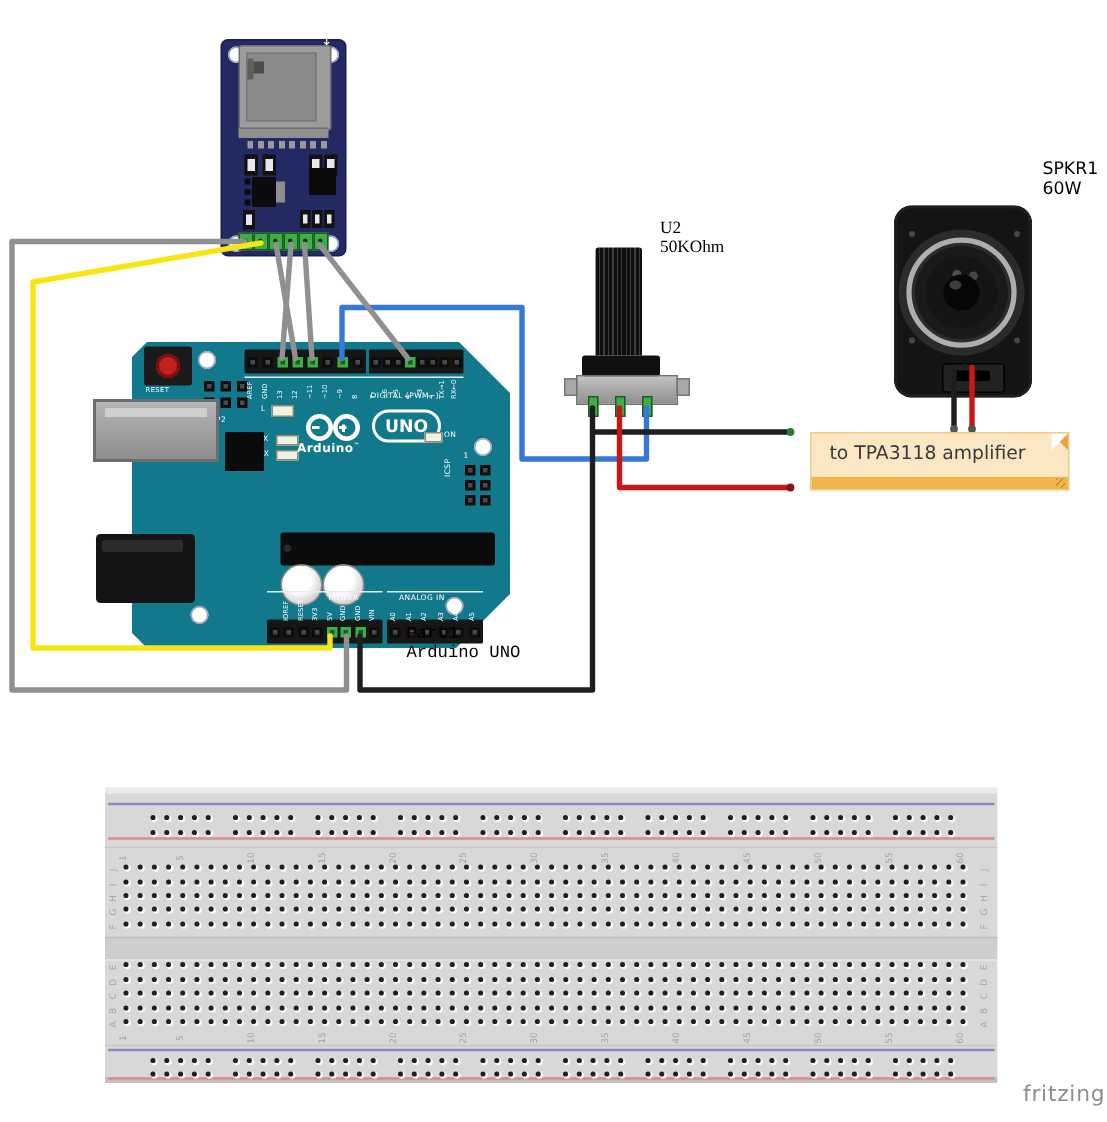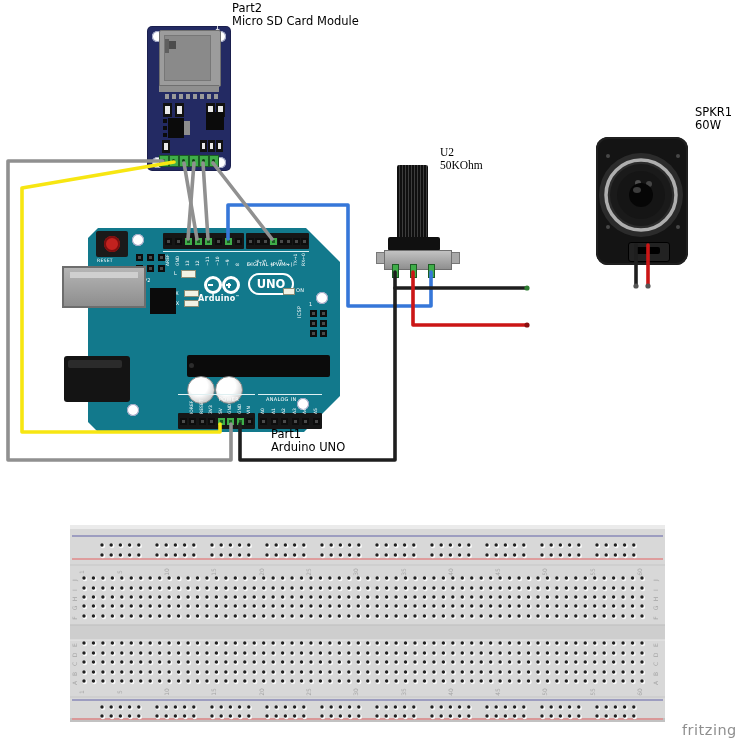--- a/index.html
+++ b/index.html
@@ -400,25 +400,31 @@
       <polyline points="395,288 527,288" fill="none" stroke="#1e1e1e" stroke-width="3.6" stroke-linecap="round" stroke-linejoin="round"></polyline>
       <circle cx="527" cy="288" r="2.6" fill="#2e7d32"></circle>
       <polyline points="413,272 413,325 527,325" fill="none" stroke="#cb1616" stroke-width="3.6" stroke-linecap="round" stroke-linejoin="round"></polyline>
       <circle cx="527" cy="325" r="2.6" fill="#8c1010"></circle>
       <polyline points="636,245 636,286" fill="none" stroke="#1e1e1e" stroke-width="3.6" stroke-linecap="round" stroke-linejoin="round"></polyline>
       <circle cx="636" cy="286" r="2.6" fill="#555555"></circle>
       <polyline points="648,245 648,286" fill="none" stroke="#cb1616" stroke-width="3.6" stroke-linecap="round" stroke-linejoin="round"></polyline>
       <circle cx="648" cy="286" r="2.6" fill="#555555"></circle>
     </svg>
 
-
-  <div class="lbl" style="left:232px;top:2px;"><span>Part2</span><br><span>Micro SD Card Module</span></div>
+  <div class="abs note" style="left:540px;top:288px;width:171px;height:37px;">
+    <div class="note-corner"></div>
+    <div class="note-corner-cut"></div>
+    <div class="note-txt">to TPA3118 amplifier</div>
+    <div class="note-bar"></div>
+    <div class="grip"></div>
+  </div>
+
   <div class="lbl" style="left:440px;top:146px;font-family:Liberation Serif, serif;"><span>U2</span><br><span>50KOhm</span></div>
   <div class="lbl" style="left:695px;top:106px;"><span>SPKR1</span><br><span>60W</span></div>
-  <div class="lbl" style="left:271px;top:428px;"><span>Part1</span><br><span>Arduino UNO</span></div>
+  <div class="lbl" style="left:271px;top:416px;font-family:Liberation Mono, monospace;"><span>Part1</span><br><span>Arduino UNO</span></div>
 
   <svg id="bb" width="595" height="197" style="position:absolute;left:70px;top:525px;">
       <rect x="0" y="0" width="595" height="197" fill="#d8d8d8"></rect>
       <rect x="0" y="0" width="595" height="4" fill="#ebebeb"></rect>
       <rect x="0" y="193" width="595" height="4" fill="#c2c2c2"></rect>
       <rect x="0" y="100" width="595" height="15" fill="#cecece"></rect>
       <line x1="0" y1="100" x2="595" y2="100" stroke="#bdbdbd" stroke-width="1"></line>
       <line x1="0" y1="115" x2="595" y2="115" stroke="#e8e8e8" stroke-width="1"></line>
       <line x1="0" y1="40" x2="595" y2="40" stroke="#c6c6c6" stroke-width="1"></line>
       <line x1="0" y1="172" x2="595" y2="172" stroke="#c6c6c6" stroke-width="1"></line>

